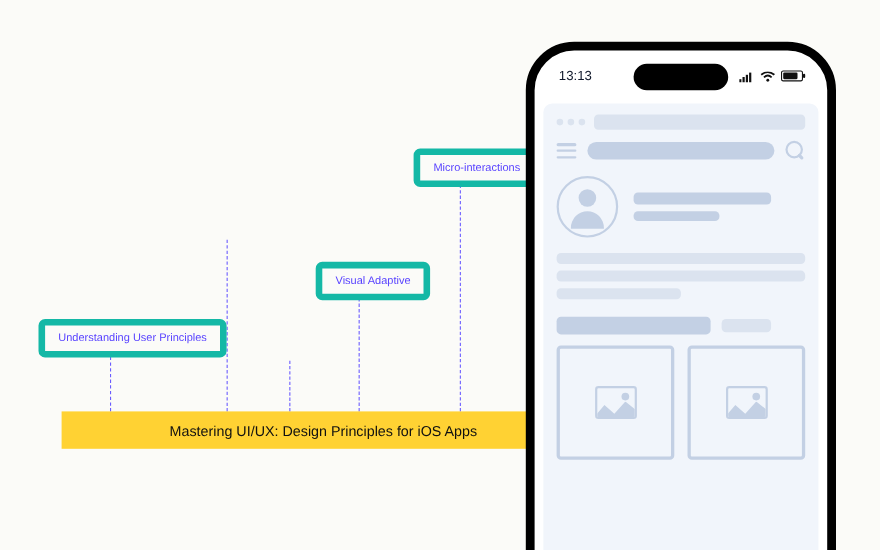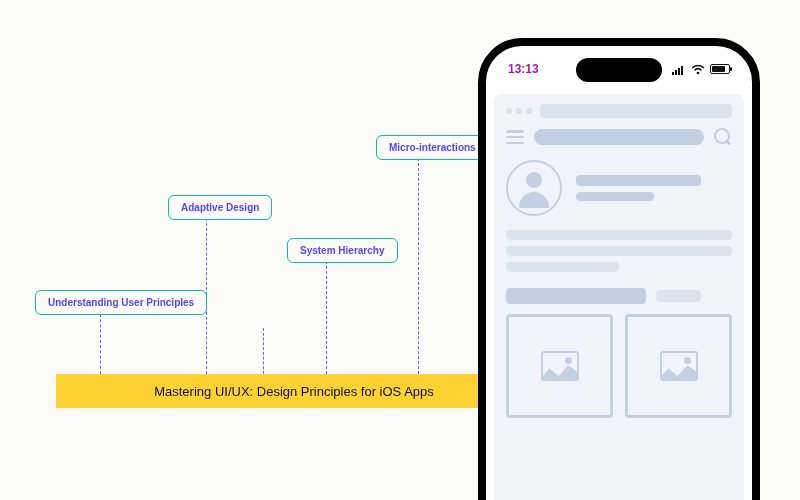--- a/index.html
+++ b/index.html
@@ -25,25 +25,25 @@
     background: #ffd233;
     display: flex;
     align-items: center;
     justify-content: center;
     font-size: 13px;
     color: #111;
     font-weight: 400;
   }
   .topic {
     position: absolute;
-    border: 1px solid #14b8a6;
+    border: 6px solid #14b8a6;
     border-radius: 6px;
     padding: 6px 12px;
     font-size: 10px;
-    font-weight: 700;
+    font-weight: 400;
     color: #5943ff;
     background: #fbfbf8;
     white-space: nowrap;
   }
   .stem {
     position: absolute;
     width: 0;
     border-left: 1.4px dashed #6b5cff;
   }
   .t1 { left: 35px;  top: 290px; } .s1 { left: 100px; top: 314px; height: 60px; }
@@ -72,22 +72,22 @@
     background: #000;
     border-radius: 14px;
   }
   .status-row {
     position: absolute;
     top: 16px; left: 0; right: 0;
     padding: 0 22px;
     display: flex;
     justify-content: space-between;
     font-size: 12px;
-    font-weight: 700;
-    color: #a21caf;
+    font-weight: 400;
+    color: #0f172a;
   }
   .status-right { display: flex; gap: 5px; align-items: center; }
   .sig-icon, .wifi-icon, .batt-icon { display: inline-block; }
   .sig-icon  { width: 14px; height: 10px; }
   .wifi-icon { width: 14px; height: 10px; }
   .batt-icon { width: 20px; height: 10px; border: 1px solid #111; border-radius: 2px; position: relative; }
   .batt-icon::after { content:""; position:absolute; right:-3px; top:2px; width:2px; height:4px; background:#111; border-radius:1px; }
   .batt-icon .fill { position:absolute; left:1px; top:1px; bottom:1px; width: 70%; background:#111; border-radius:1px; }
 
   .wire {
@@ -171,22 +171,21 @@
 <body>
 
 <div class="diagram">
   <div class="stem s1"></div>
   <div class="stem s2"></div>
   <div class="stem s3"></div>
   <div class="stem s4"></div>
   <div class="stem s5"></div>
 
   <div class="topic t1">Understanding User Principles</div>
-  <div class="topic t2">Adaptive Design</div>
-  <div class="topic t4">System Hierarchy</div>
+  <div class="topic t4">Visual Adaptive</div>
   <div class="topic t5">Micro-interactions</div>
 
   <div class="title-bar">Mastering UI/UX: Design Principles for iOS Apps</div>
 </div>
 
 <div class="phone">
   <div class="dynamic-island"></div>
   <div class="status-row">
     <span>13:13</span>
     <span class="status-right">

